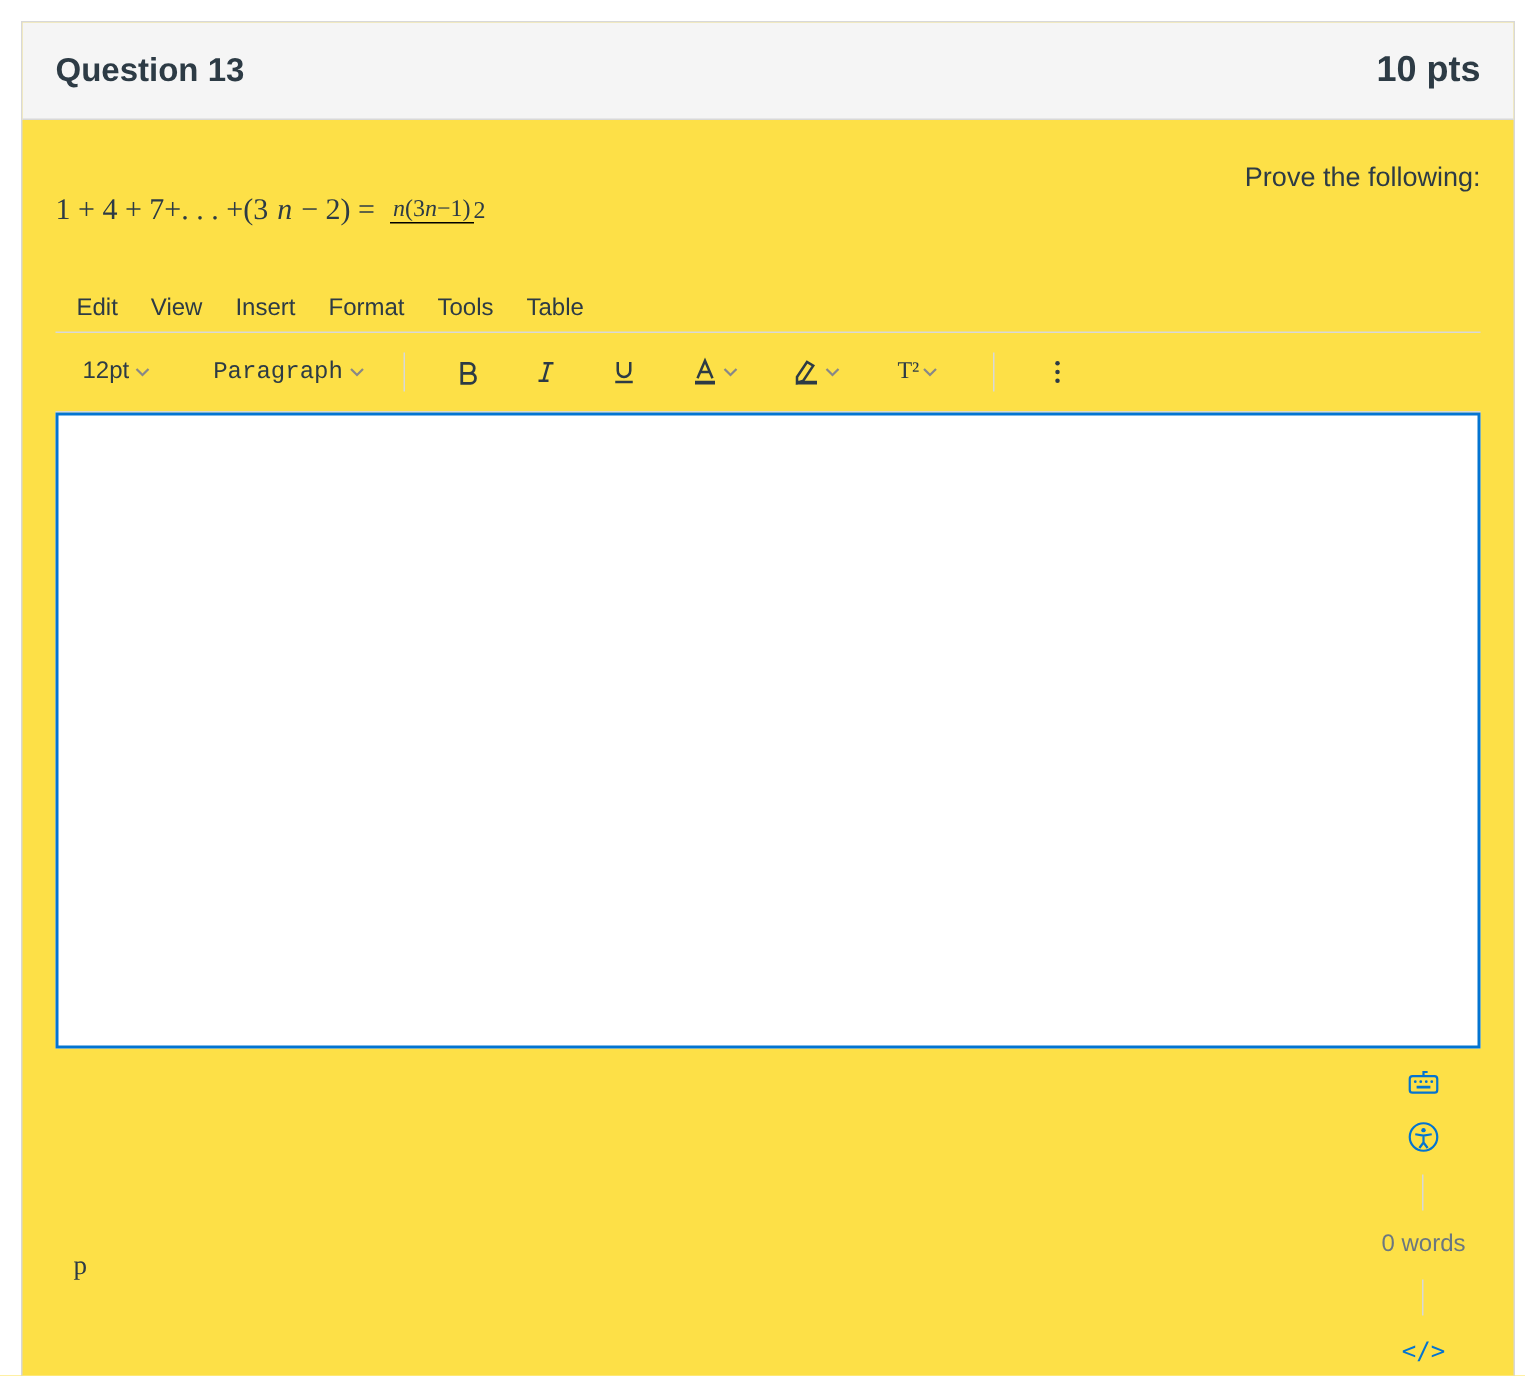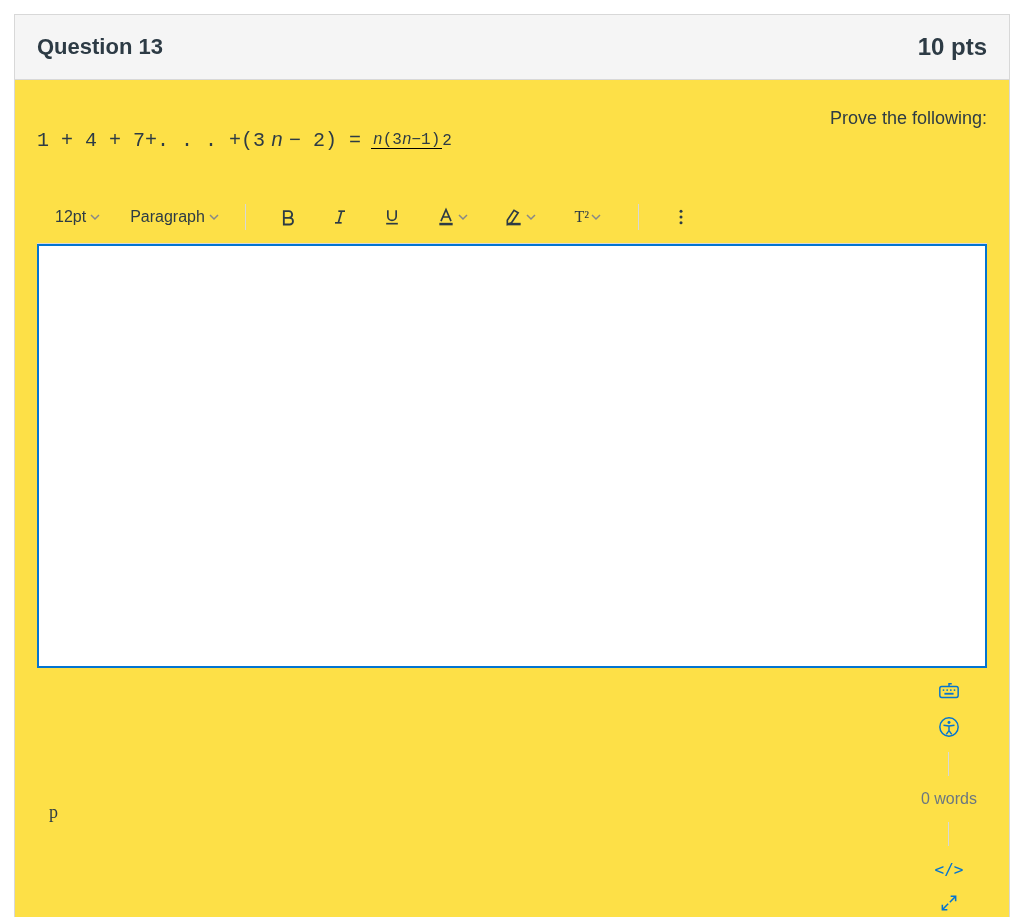--- a/index.html
+++ b/index.html
@@ -32,21 +32,21 @@
     align-items:center;
     background:var(--header-bg);
     border-bottom:1px solid var(--border);
     padding:18px 22px;
   }
   .hdr h2{margin:0;font-size:22px;font-weight:700;}
   .pts{font-size:24px;font-weight:700;}
   .body{padding:28px 22px 22px;}
   .prompt{font-size:18px;}
   .equation{
-    font-family:Liberation Mono, monospace;
+    font-family:Liberation Serif, serif;
     font-size:20px;
     display:flex;align-items:center;gap:6px;
     margin-bottom:38px;flex-wrap:nowrap;
   }
   .equation .it{font-style:italic;}
   .frac{display:inline-flex;flex-direction:row;align-items:center;font-size:16px;line-height:1.05;margin-left:4px;}
   .frac .num{border-bottom:1px solid #000;padding:0 2px;}
   .frac .den{padding-top:1px;}
   .editor{border-top:1px solid transparent;}
   .menubar{
@@ -102,32 +102,40 @@
       <span>1 + 4 + 7+. . . +(3</span>
         <span class="it">n</span>
         <span> − 2) = </span>
       <span class="frac">
         <span class="num"><span class="it">n</span><span>(3</span><span class="it">n</span><span>−1)</span></span>
         <span class="den">2</span>
       </span>
     </div>
 
     <div class="editor">
+      <div class="menubar">
+        <span>Edit</span>
+        <span>View</span>
+        <span>Insert</span>
+        <span>Format</span>
+        <span>Tools</span>
+        <span>Table</span>
+      </div>
 
       <div class="toolbar">
         <span class="dd">
           <span>12pt</span>
           <span class="chev">
             <svg width="10" height="10" viewBox="0 0 10 10">
                 <path d="M1 3l4 4 4-4" fill="none" stroke="currentColor" stroke-width="1.5"></path>
               </svg>
           </span>
         </span>
 
-        <span class="dd" style="margin-left:10px;">
+        <span class="dd" style="margin-left:22px;font-family:Liberation Mono, monospace;">
           <span>Paragraph</span>
           <span class="chev">
             <svg width="10" height="10" viewBox="0 0 10 10">
                 <path d="M1 3l4 4 4-4" fill="none" stroke="currentColor" stroke-width="1.5"></path>
               </svg>
           </span>
         </span>
 
         <span class="sep"></span>
 

